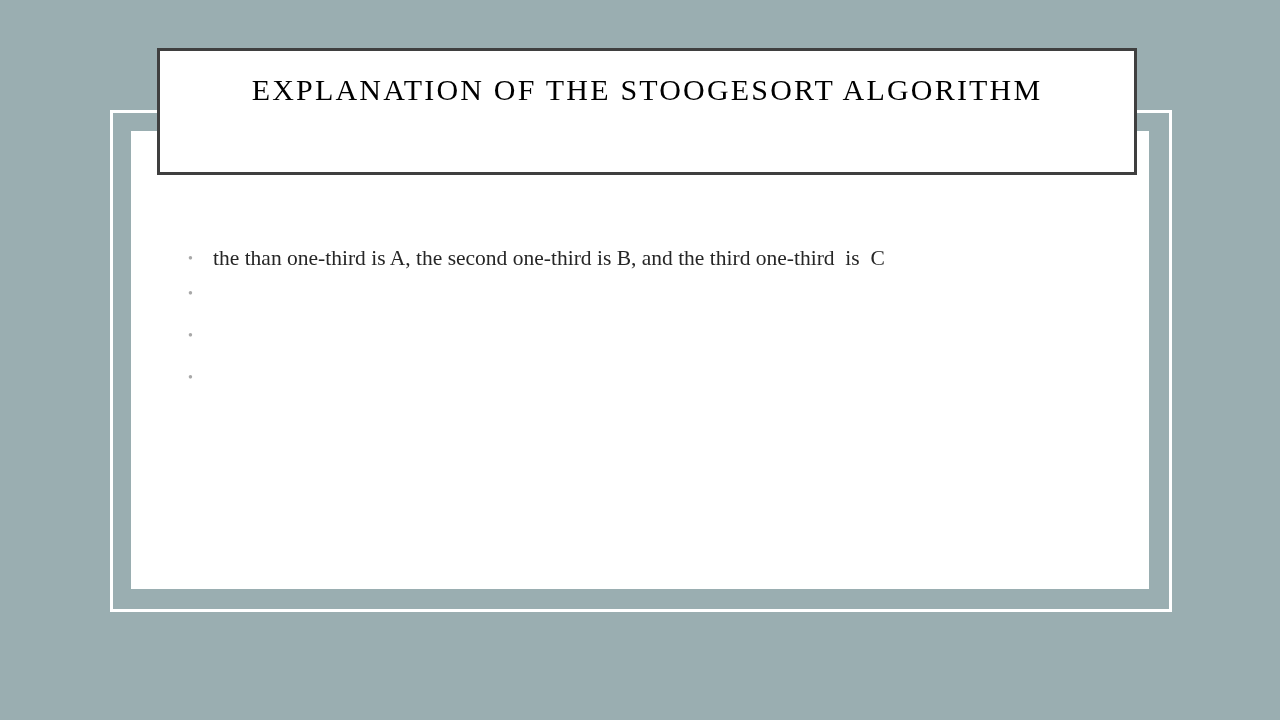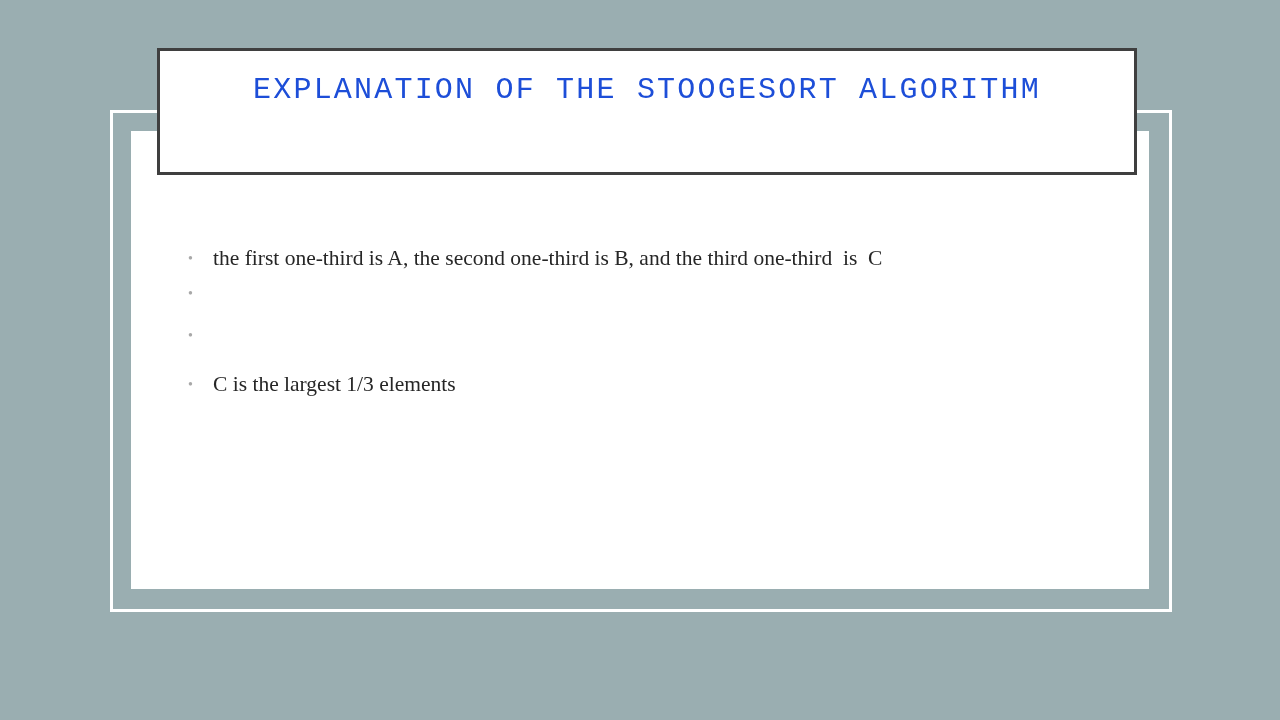--- a/index.html
+++ b/index.html
@@ -15,22 +15,22 @@
     .content-panel {
       position:absolute; left:131px; top:131px; width:1018px; height:458px;
       background:#ffffff;
     }
     .title-box {
       position:absolute; left:157px; top:48px; width:974px; height:121px;
       background:#ffffff; border:3px solid #3f3f3f;
     }
     .title {
       position:absolute; left:0; right:0; top:22px;
-      text-align:center; font-family:Liberation Mono, monospace;
-      font-size:30px; letter-spacing:2.2px; color:#1d4ed8; font-weight:normal;
+      text-align:center; font-family:Liberation Serif, serif;
+      font-size:30px; letter-spacing:2.2px; color:#000000; font-weight:normal;
     }
     .bullets {
       position:absolute; left:188px; top:246px; margin:0; padding:0; list-style:none;
     }
     .bullet-item {
       display:flex; align-items:baseline; height:42px;
       font-size:21.5px; color:#262626; white-space:pre;
     }
     .bullet-dot {
       width:25px; color:#a8a8a8; font-size:14px; position:relative; top:-2px;
@@ -42,25 +42,24 @@
 <div class="outer-frame"></div>
 <div class="content-panel"></div>
 
 <div class="title-box">
   <div class="title">EXPLANATION OF THE STOOGESORT ALGORITHM</div>
 </div>
 
 <ul class="bullets">
   <li class="bullet-item">
     <span class="bullet-dot">•</span>
-    <span>the first one-third is A, the second one-third is B, and the third one-third  is  C</span>
+    <span>the than one-third is A, the second one-third is B, and the third one-third  is  C</span>
   </li>
   <li class="bullet-item">
     <span class="bullet-dot">•</span>
   </li>
   <li class="bullet-item">
     <span class="bullet-dot">•</span>
   </li>
   <li class="bullet-item">
     <span class="bullet-dot">•</span>
-    <span>C is the largest 1/3 elements</span>
   </li>
 </ul>
 
 </body></html>

